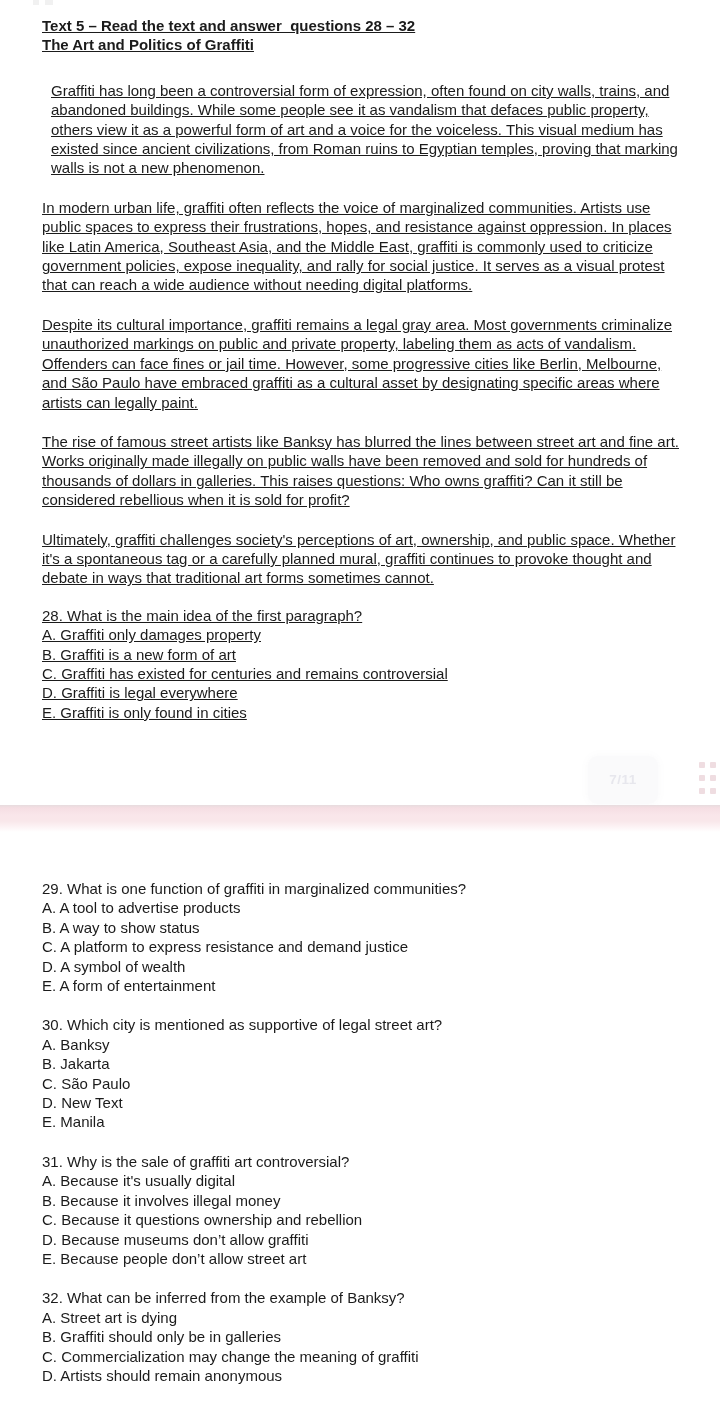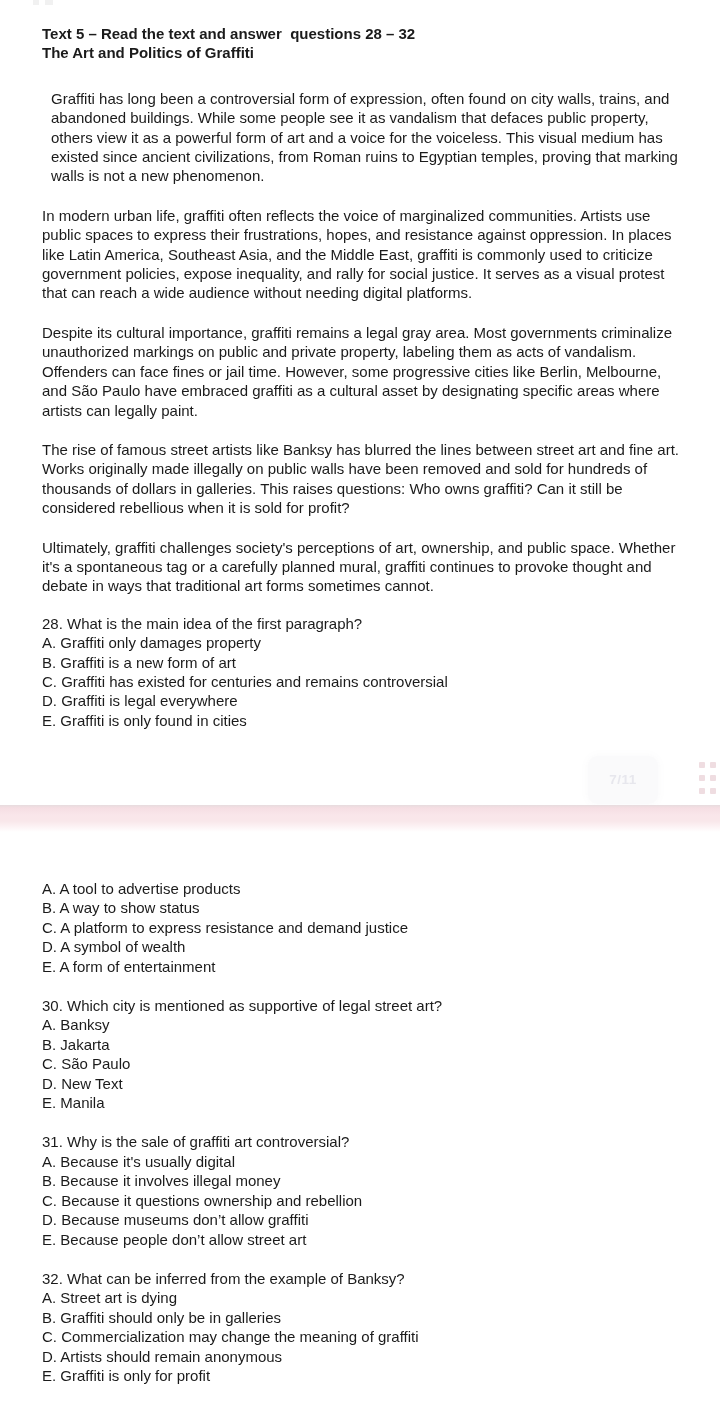--- a/index.html
+++ b/index.html
@@ -2,21 +2,21 @@
 <html><head>
 <meta charset="utf-8">
 <style>
   html,body { margin:0; padding:0; background:#ffffff; }
   .screen {
     position:relative; width:720px; height:1406px; overflow:hidden;
     background:#ffffff; color:#1b1b1b;
     font-family:"Liberation Sans", sans-serif;
     font-size:15px; line-height:19.4px;
   }
-  .content { position:absolute; left:42px; right:30px; top:8px; }
+  .content { position:absolute; left:42px; right:30px; top:0;text-decoration:underline; }
   .heading { font-weight:bold; white-space:pre-wrap; margin:0; padding:0; }
   .heading-block { padding-top:16px; }
   .para { margin:20px 0 0 0; }
   .para.first { margin-top:26px;margin-left:9px; }
   .question { margin:0; }
   .q-page1 { margin-top:18px; }
   .qline { margin:0; }
   
   .artifact { position:absolute; top:0; height:5px; background:#f1f1f1; }
   .artifact.a1 { left:33px; width:6px; }
@@ -86,20 +86,21 @@
       <i></i>
       <i></i>
       <i></i>
   </div>
 
   <div class="page-divider"></div>
 
   <div class="page2-content">
 
     <div class="question first">
+      <div class="qline">29. What is one function of graffiti in marginalized communities?</div>
       <div class="qline">A. A tool to advertise products</div>
       <div class="qline">B. A way to show status</div>
       <div class="qline">C. A platform to express resistance and demand justice</div>
       <div class="qline">D. A symbol of wealth</div>
       <div class="qline">E. A form of entertainment</div>
     </div>
 
     <div class="question">
       <div class="qline">30. Which city is mentioned as supportive of legal street art?</div>
       <div class="qline">A. Banksy</div>
@@ -117,17 +118,16 @@
       <div class="qline">D. Because museums don’t allow graffiti</div>
       <div class="qline">E. Because people don’t allow street art</div>
     </div>
 
     <div class="question">
       <div class="qline">32. What can be inferred from the example of Banksy?</div>
       <div class="qline">A. Street art is dying</div>
       <div class="qline">B. Graffiti should only be in galleries</div>
       <div class="qline">C. Commercialization may change the meaning of graffiti</div>
       <div class="qline">D. Artists should remain anonymous</div>
-      <div class="qline">E. Graffiti is only for profit</div>
     </div>
 
   </div>
 </div>
 
 </body></html>

